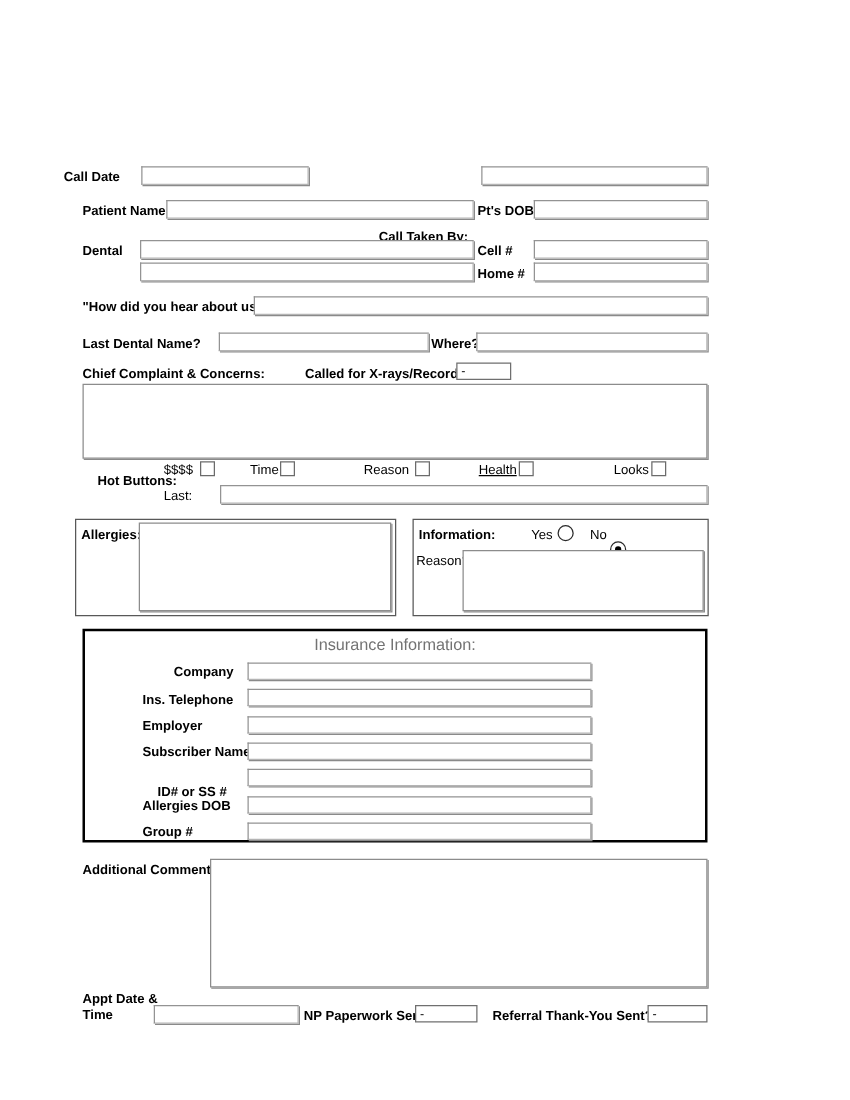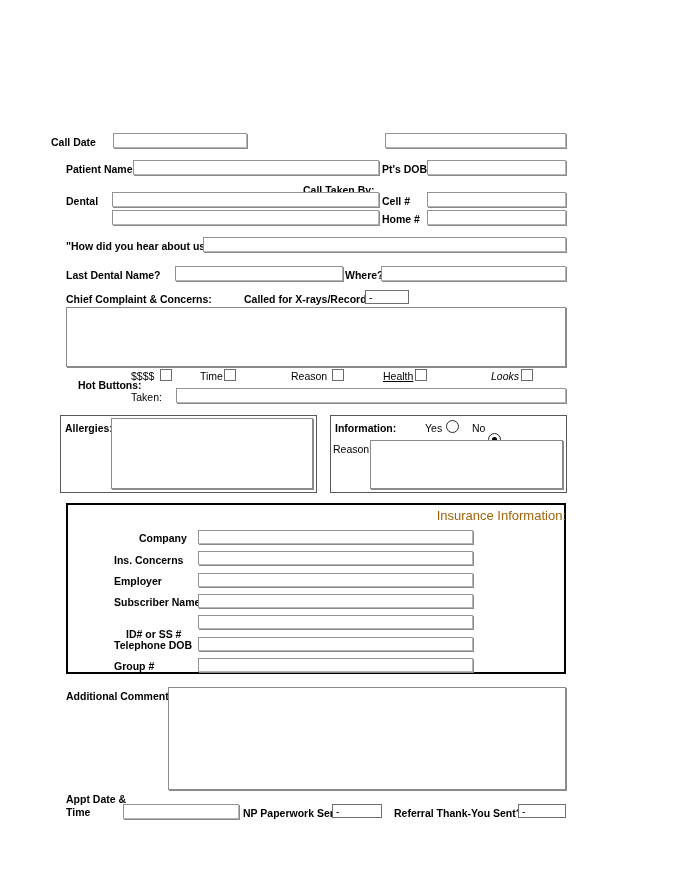--- a/index.html
+++ b/index.html
@@ -97,22 +97,22 @@
     background: transparent;
   }
   .box-thick {
     box-sizing: border-box;
     border: 2px solid #000000;
     background: transparent;
   }
   .ins-title {
     font-size: 13px;
     font-weight: normal;
-    text-align: right;
-    color: #a16207;
+    text-align: center;
+    color: #737373;
   }
 </style>
 </head>
 <body>
 
 <div class="page">
 
   <div class="abs lbl" style="left:51px; top:136px;">Call Date</div>
   <input class="abs fld" style="left: 113px; top: 133px; width: 134px; height: 15px;" value="">
 
@@ -157,24 +157,24 @@
 
   <div class="abs lbl-n" style="left:200px; top:370px;">Time</div>
   <div class="abs cbx" style="left:224px; top:369px;"></div>
 
   <div class="abs lbl-n" style="left:291px; top:370px;">Reason</div>
   <div class="abs cbx" style="left:332px; top:369px;"></div>
 
   <div class="abs lbl-n" style="left:383px; top:370px;text-decoration:underline;">Health</div>
   <div class="abs cbx" style="left:415px; top:369px;"></div>
 
-  <div class="abs lbl-n" style="left:491px; top:370px;font-style:italic;">Looks</div>
+  <div class="abs lbl-n" style="left:491px; top:370px;">Looks</div>
   <div class="abs cbx" style="left:521px; top:369px;"></div>
 
-  <div class="abs lbl-n" style="left:131px; top:391px;">Taken:</div>
+  <div class="abs lbl-n" style="left:131px; top:391px;">Last:</div>
   <input class="abs fld" style="left: 176px; top: 388px; width: 390px; height: 15px;" value="">
 
   <div class="abs box-thin" style="left:60px; top:415px; width:257px; height:78px;"></div>
   <div class="abs lbl" style="left:65px; top:422px;">Allergies:</div>
   <textarea class="abs ta" style="left: 111px; top: 418px; width: 202px; height: 71px; resize: none;"></textarea>
 
   <div class="abs box-thin" style="left:330px; top:415px; width:237px; height:78px;"></div>
   <div class="abs lbl" style="left:335px; top:422px;">Information:</div>
   <div class="abs lbl-n" style="left:425px; top:422px;">Yes</div>
   <div class="abs radio" style="left:446px; top:420px;"></div>
@@ -183,33 +183,33 @@
 
   <div class="abs lbl-n" style="left:333px; top:443px;">Reason?</div>
   <textarea class="abs ta" style="left: 370px; top: 440px; width: 193px; height: 49px; resize: none;"></textarea>
 
   <div class="abs box-thick" style="left:66px; top:503px; width:500px; height:171px;"></div>
   <div class="abs ins-title" style="left:66px; top:508px; width:500px;">Insurance Information:</div>
 
   <div class="abs lbl" style="left:114px; top:532px;margin-left:25px;">Company</div>
   <input class="abs fld" style="left: 198px; top: 530px; width: 275px; height: 14px;" value="">
 
-  <div class="abs lbl" style="left:114px; top:554px;">Ins. Concerns</div>
+  <div class="abs lbl" style="left:114px; top:554px;">Ins. Telephone</div>
   <input class="abs fld" style="left: 198px; top: 551px; width: 275px; height: 14px;" value="">
 
   <div class="abs lbl" style="left:114px; top:575px;">Employer</div>
   <input class="abs fld" style="left: 198px; top: 573px; width: 275px; height: 14px;" value="">
 
   <div class="abs lbl" style="left:114px; top:596px;">Subscriber Name</div>
   <input class="abs fld" style="left: 198px; top: 594px; width: 275px; height: 14px;" value="">
 
   <div class="abs lbl" style="left:114px; top:628px;padding-left:12px;">ID# or SS #</div>
   <input class="abs fld" style="left: 198px; top: 615px; width: 275px; height: 14px;" value="">
 
-  <div class="abs lbl" style="left:114px; top:639px;">Telephone DOB</div>
+  <div class="abs lbl" style="left:114px; top:639px;">Allergies DOB</div>
   <input class="abs fld" style="left: 198px; top: 637px; width: 275px; height: 14px;" value="">
 
   <div class="abs lbl" style="left:114px; top:660px;text-align:right;">Group #</div>
   <input class="abs fld" style="left: 198px; top: 658px; width: 275px; height: 14px;" value="">
 
   <div class="abs lbl" style="left:66px; top:690px;">Additional Comments:</div>
   <textarea class="abs ta" style="left: 168px; top: 687px; width: 398px; height: 103px; resize: none;"></textarea>
 
   <div class="abs lbl" style="left:66px; top:793px;">Appt Date &amp;</div>
   <div class="abs lbl" style="left:66px; top:806px;">Time</div>

